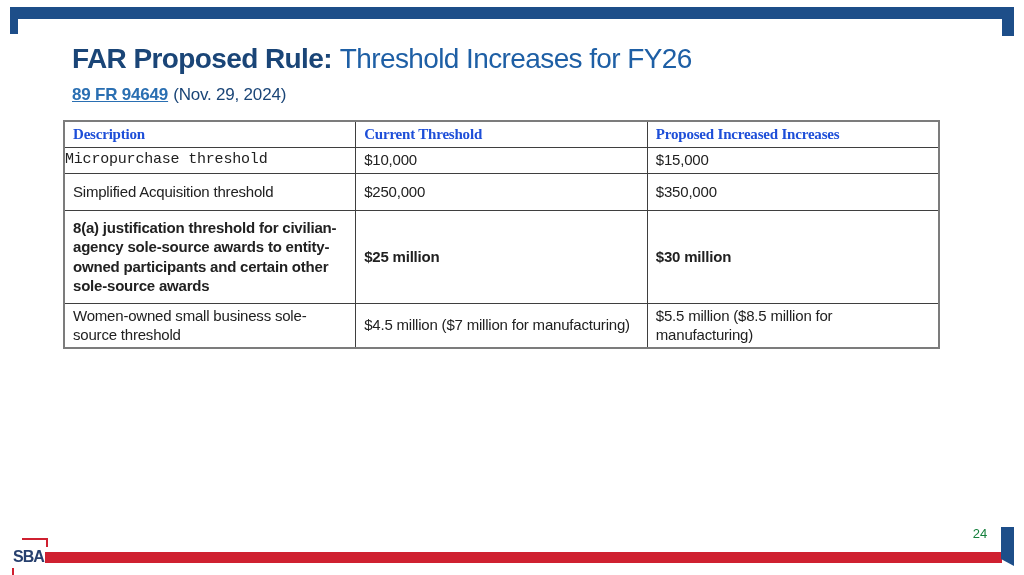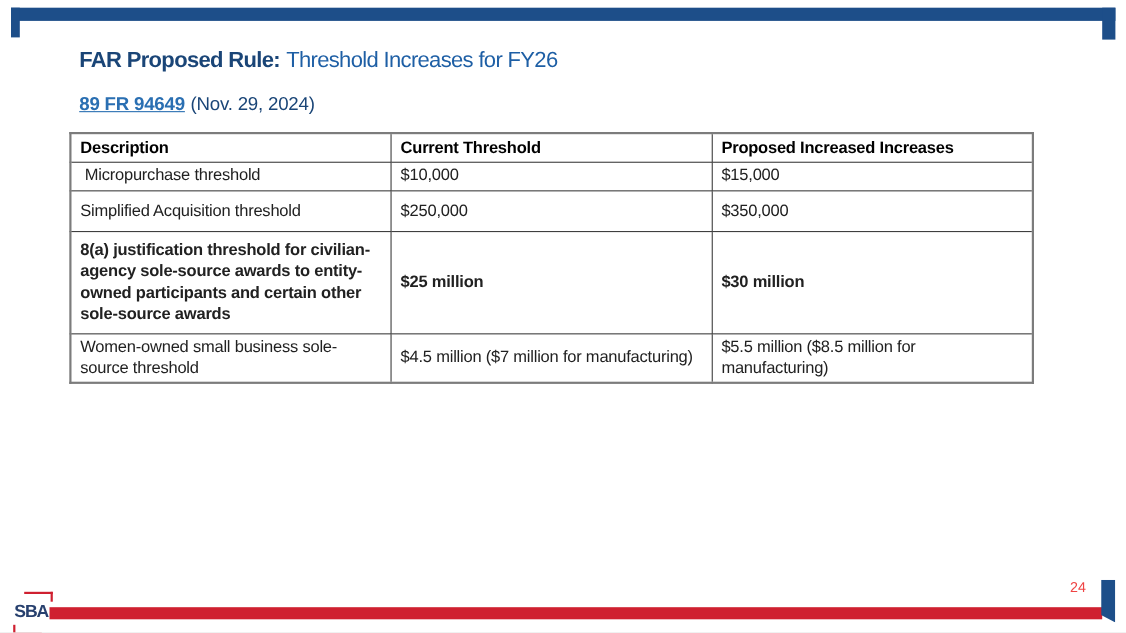--- a/index.html
+++ b/index.html
@@ -19,62 +19,62 @@
   }
 
   
   .top-frame{position:absolute;left:10px;top:7px;width:1004px;height:12px;background:var(--navy);}
   .top-frame::before{content:"";position:absolute;left:0;top:0;width:8px;height:27px;background:var(--navy);}
   .top-frame::after{content:"";position:absolute;right:0;top:0;width:12px;height:29px;background:var(--navy);}
 
   
   .title{
     position:absolute;left:72px;top:44px;margin:0;
-    font-size:20px;line-height:1.1;letter-spacing:-0.6px;white-space:nowrap;
+    font-size:28px;line-height:1.1;letter-spacing:-0.6px;white-space:nowrap;
   }
   .title .t-bold{font-weight:bold;color:var(--title-bold);}
   .title .t-reg{font-weight:normal;color:var(--title-reg);margin-left:0.28em;}
 
   .subtitle{position:absolute;left:72px;top:85px;font-size:17px;letter-spacing:-0.2px;white-space:nowrap;}
   .subtitle a{color:var(--link-blue);font-weight:bold;text-decoration:underline;cursor:pointer;}
   .subtitle .date{color:var(--title-bold);margin-left:0.30em;}
 
   
   table.thresholds{
     position:absolute;left:63px;top:120px;width:877px;
     border-collapse:collapse;table-layout:fixed;
     border:2px solid var(--border-outer);
     font-size:15px;color:var(--ink);letter-spacing:-0.2px;
   }
   table.thresholds th, table.thresholds td{
     border:1px solid var(--border-inner);
     padding:2px 8px;vertical-align:middle;text-align:left;
     line-height:1.3;overflow:hidden;
   }
-  table.thresholds th{font-weight:bold;color:#000000;}
+  table.thresholds th{font-weight:bold;color:#1d4ed8;font-family:Liberation Serif, serif;}
   table.thresholds col{width:33.33%;}
   thead tr{height:26px;}
   tbody tr:nth-child(1){height:26px;}
   tbody tr:nth-child(2){height:37px;}
   tbody tr:nth-child(3){height:93px;font-weight:bold;}
   tbody tr:nth-child(4){height:38px;}
   tbody tr:nth-child(5){height:47px;}
   tbody tr:nth-child(6){height:46px;}
   tbody tr:nth-child(7){height:54px;}
   tbody tr:nth-child(8){height:48px;}
-  tbody tr:nth-child(1) td:first-child{padding-left:12px;}
+  tbody tr:nth-child(1) td:first-child{padding-left:0;font-family:Liberation Mono, monospace;}
 
   
   .red-bar{position:absolute;left:45px;top:552px;width:957px;height:11px;background:var(--red);}
   .blue-ribbon{
     position:absolute;left:1001px;top:527px;width:13px;height:39px;background:var(--navy);
     clip-path:polygon(0 0,100% 0,100% 100%,0 82%);
   }
   .page-num{position:absolute;left:964px;top:526px;width:32px;text-align:center;
-    font-size:13px;color:#ef4444;}
+    font-size:13px;color:#15803d;}
   .sba-logo{
     position:absolute;left:13px;top:540px;width:34px;height:34px;
     display:flex;align-items:center;justify-content:flex-start;
   }
   .sba-logo .letters{
     font-weight:bold;font-size:16px;color:#27406e;letter-spacing:-1px;line-height:1;
   }
   .sba-logo::before{ 
     content:"";position:absolute;top:-2px;right:-1px;width:70%;height:7px;
     border-top:2.5px solid var(--red);border-right:2.5px solid var(--red);

